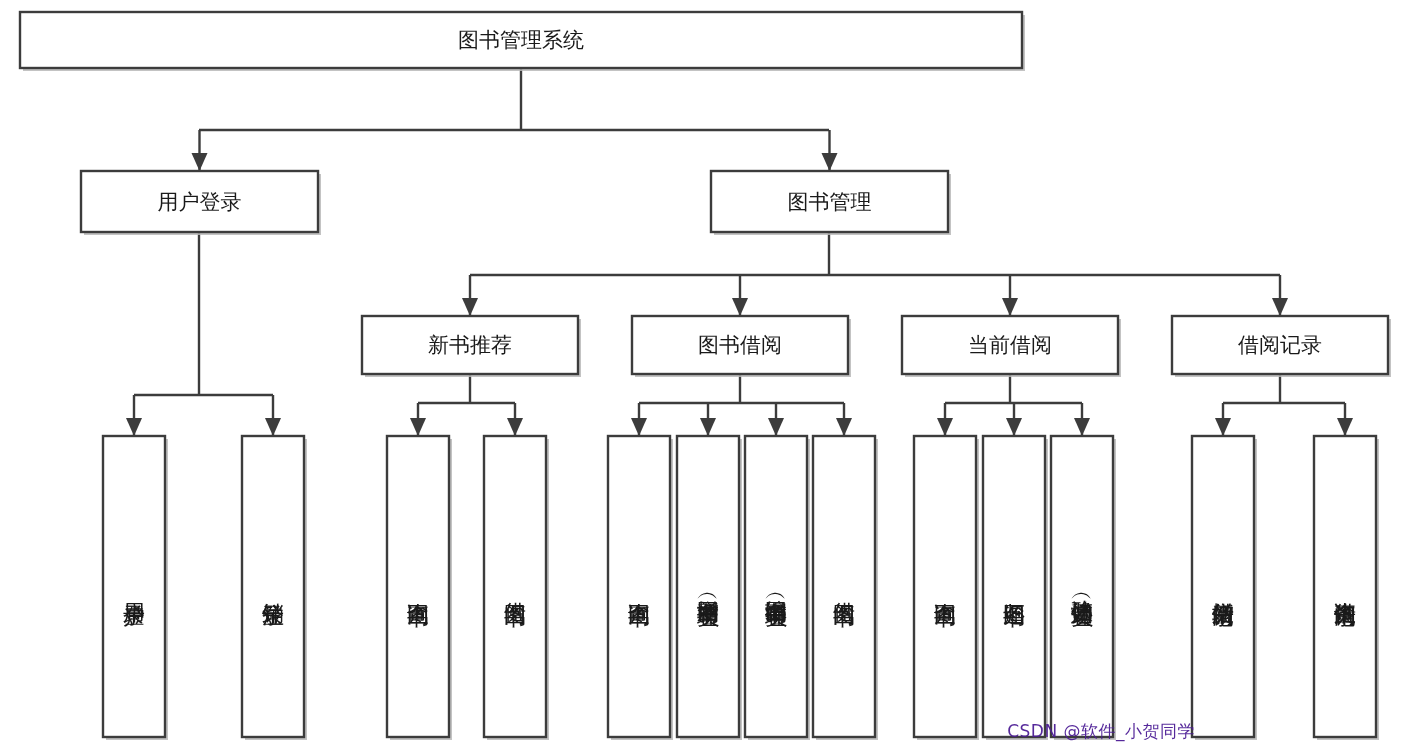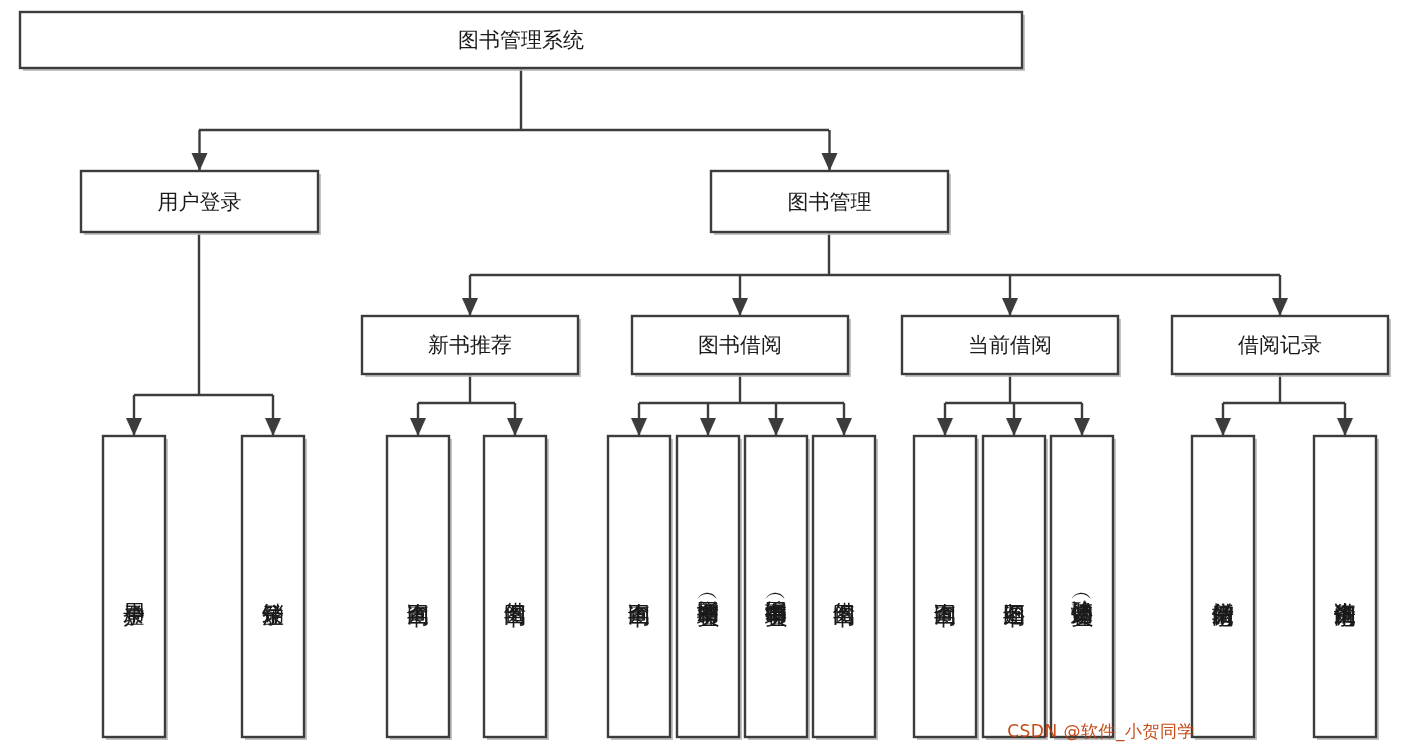--- a/index.html
+++ b/index.html
@@ -67,21 +67,21 @@
     letter-spacing: 1px;
     white-space: nowrap;
     pointer-events: none;
   }
   .watermark {
     position: absolute;
     right: 8px;
     bottom: 4px;
     font-family: "DejaVu Sans", "Liberation Sans", sans-serif;
     font-size: 17px;
-    color: #c2410c;
+    color: #4c1d95;
     opacity: 0.95;
     letter-spacing: 0.5px;
   }
 </style>
 </head>
 <body>
 
 <div id="diagram-root">
 
   <svg class="diagram-canvas" viewBox="0 0 1405 747">

